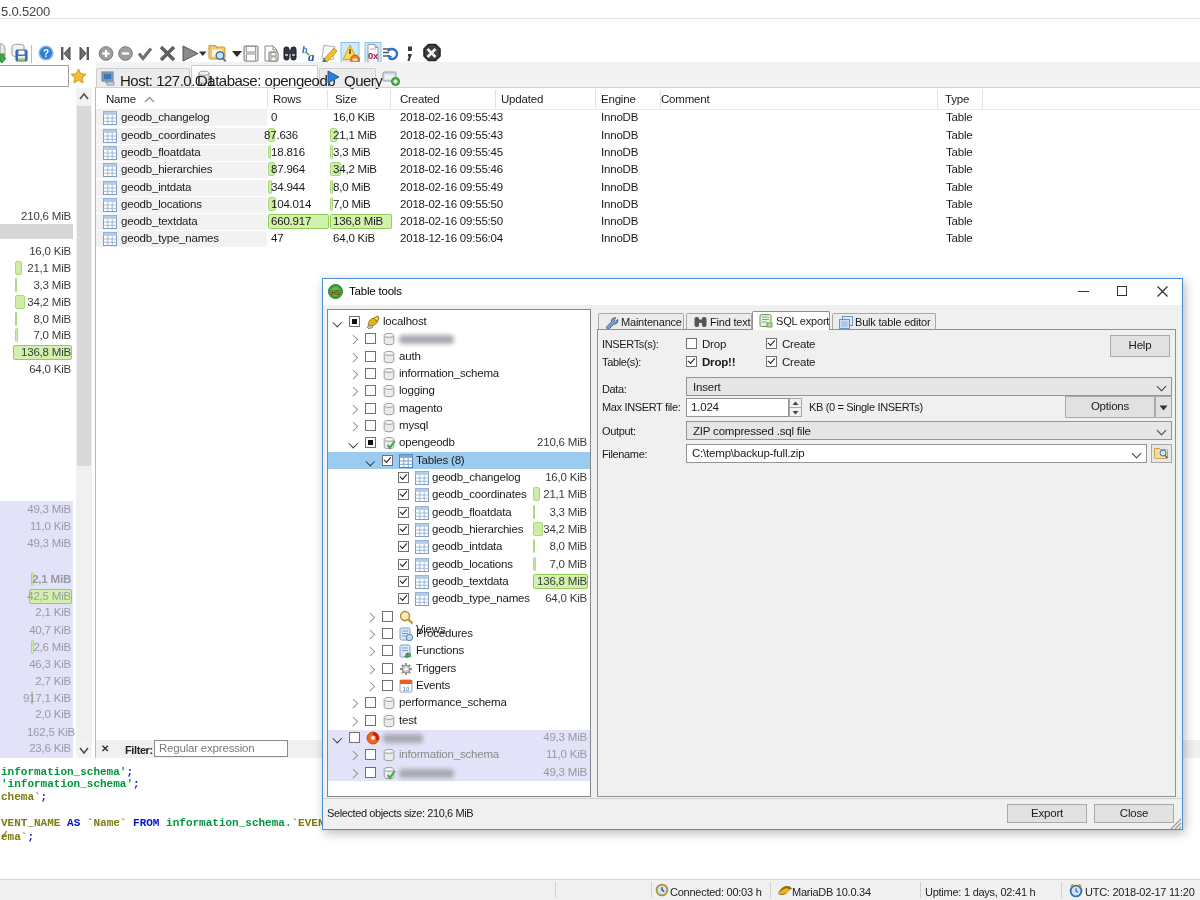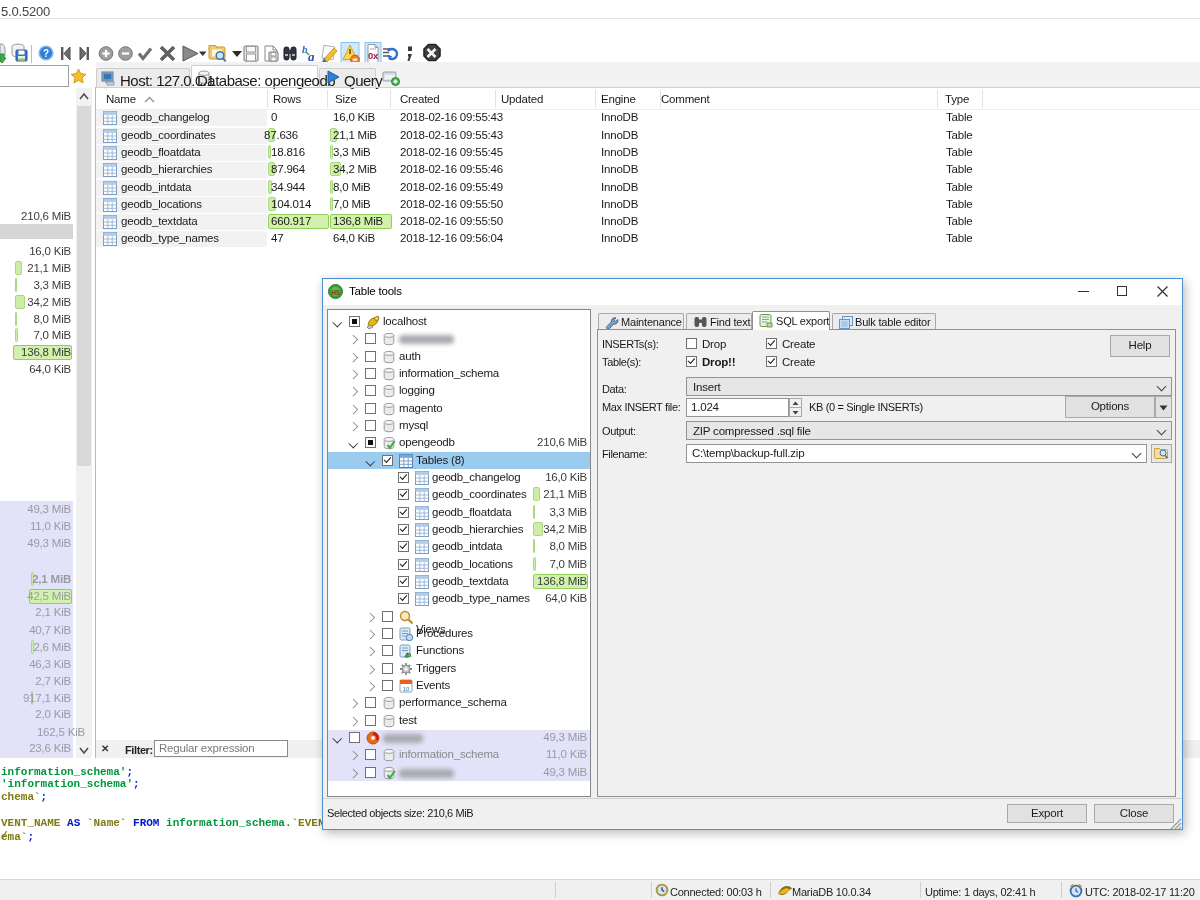--- a/index.html
+++ b/index.html
@@ -171,21 +171,21 @@
 <div class="txt r" style="left:0px;top:590px;width:71px;color:#9a9aa2;">42,5 MiB</div>
 <div class="txt r" style="left:0px;top:606px;width:71px;color:#9a9aa2;">2,1 KiB</div>
 <div class="txt r" style="left:0px;top:624px;width:71px;color:#9a9aa2;">40,7 KiB</div>
 <div class="bar" style="left:31px;top:640px;width:3px;height:14px;"></div>
 <div class="txt r" style="left:0px;top:641px;width:71px;color:#9a9aa2;">2,6 MiB</div>
 <div class="txt r" style="left:0px;top:658px;width:71px;color:#9a9aa2;">46,3 KiB</div>
 <div class="txt r" style="left:0px;top:675px;width:71px;color:#9a9aa2;">2,7 KiB</div>
 <div class="bar" style="left:31px;top:691px;width:2px;height:14px;"></div>
 <div class="txt r" style="left:0px;top:692px;width:71px;color:#9a9aa2;">917,1 KiB</div>
 <div class="txt r" style="left:0px;top:708px;width:71px;color:#9a9aa2;">2,0 KiB</div>
-<div class="txt r" style="left:14px;top:726px;width:71px;color:#9a9aa2;">162,5 KiB</div>
+<div class="txt r" style="left:4px;top:726px;width:71px;color:#9a9aa2;">162,5 KiB</div>
 <div class="txt r" style="left:0px;top:742px;width:71px;color:#9a9aa2;">23,6 KiB</div>
 <div class="abs" style="left:96px;top:87px;width:1104px;height:1px;background:#cdd2ce;"></div>
 <div class="txt" style="left:106px;top:93px;color:#1a1a1a;">Name</div>
 <div class="txt" style="left:273px;top:93px;color:#1a1a1a;">Rows</div>
 <div class="txt" style="left:335px;top:93px;color:#1a1a1a;">Size</div>
 <div class="txt" style="left:400px;top:93px;color:#1a1a1a;">Created</div>
 <div class="txt" style="left:501px;top:93px;color:#1a1a1a;">Updated</div>
 <div class="txt" style="left:601px;top:93px;color:#1a1a1a;">Engine</div>
 <div class="txt" style="left:661px;top:93px;color:#1a1a1a;">Comment</div>
 <div class="txt" style="left:945px;top:93px;color:#1a1a1a;">Type</div>

